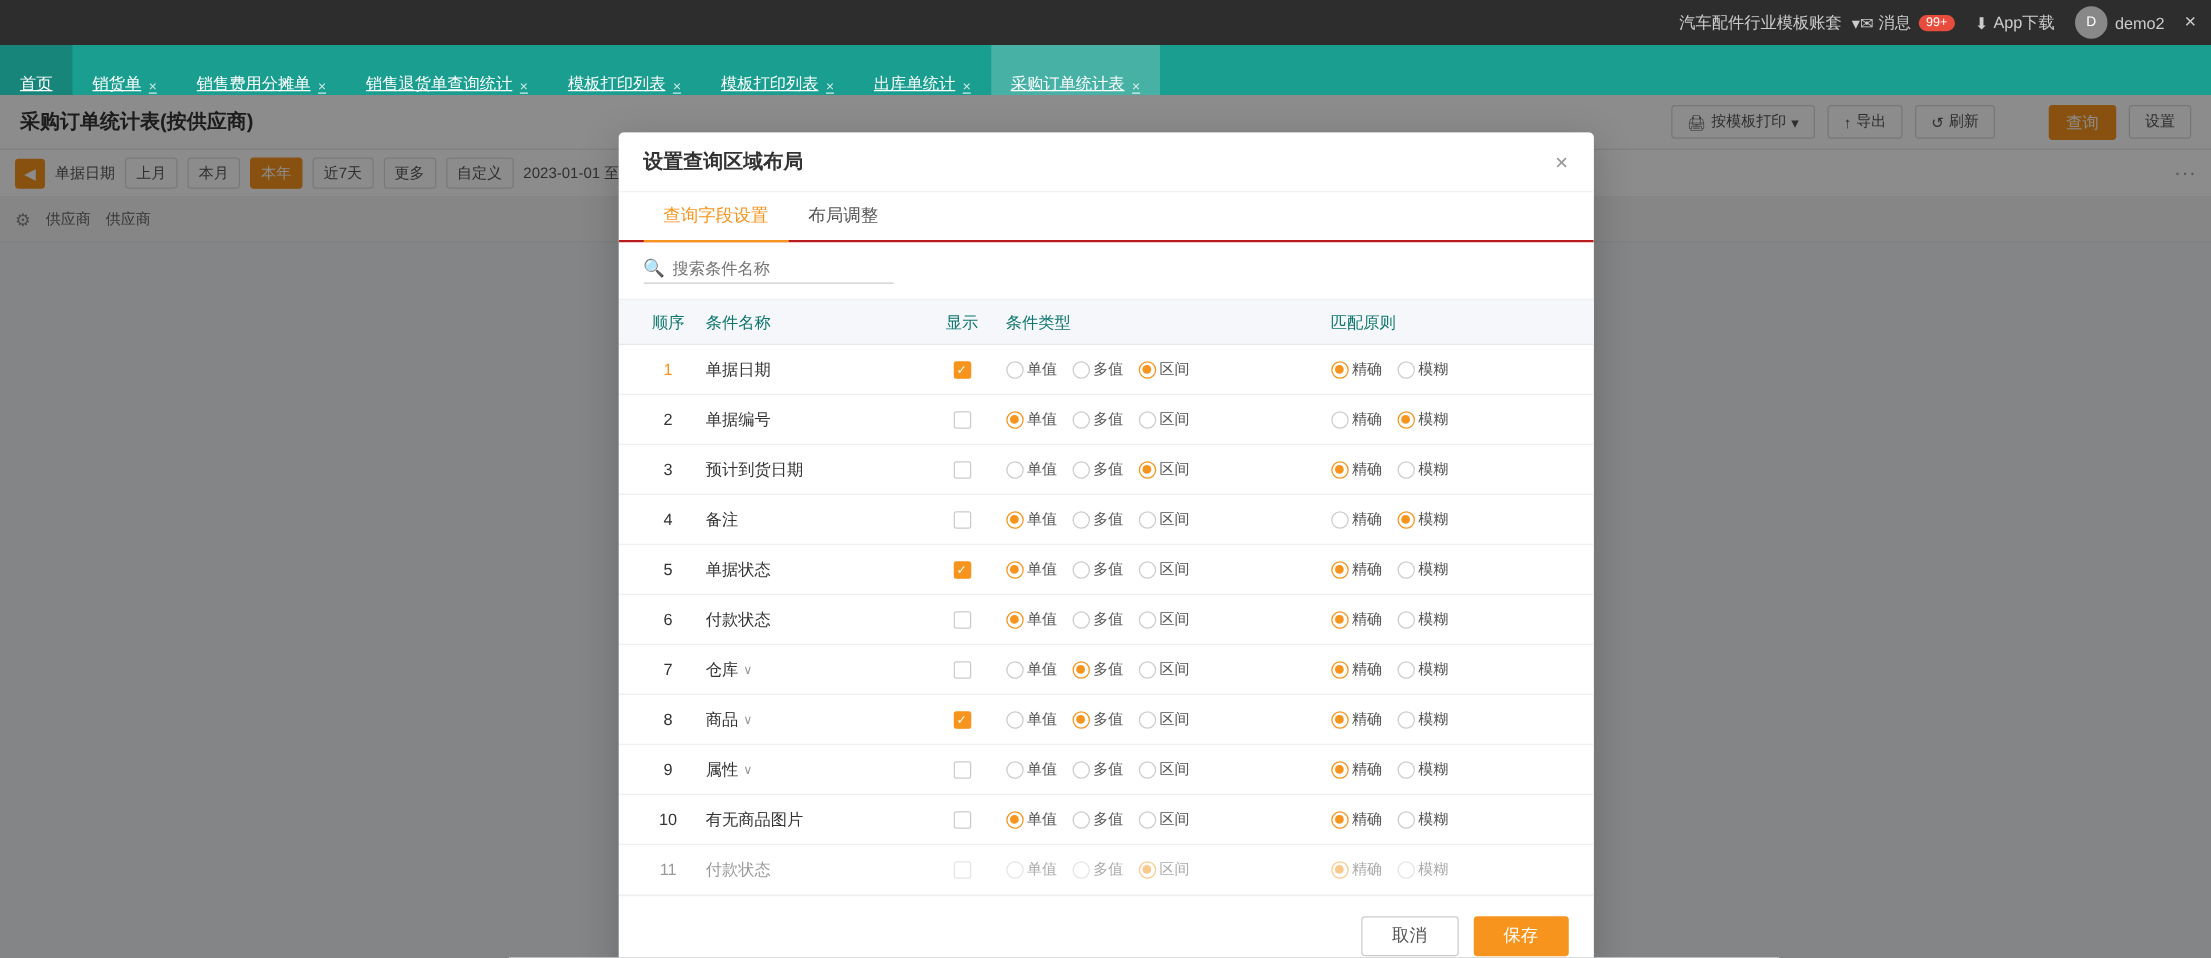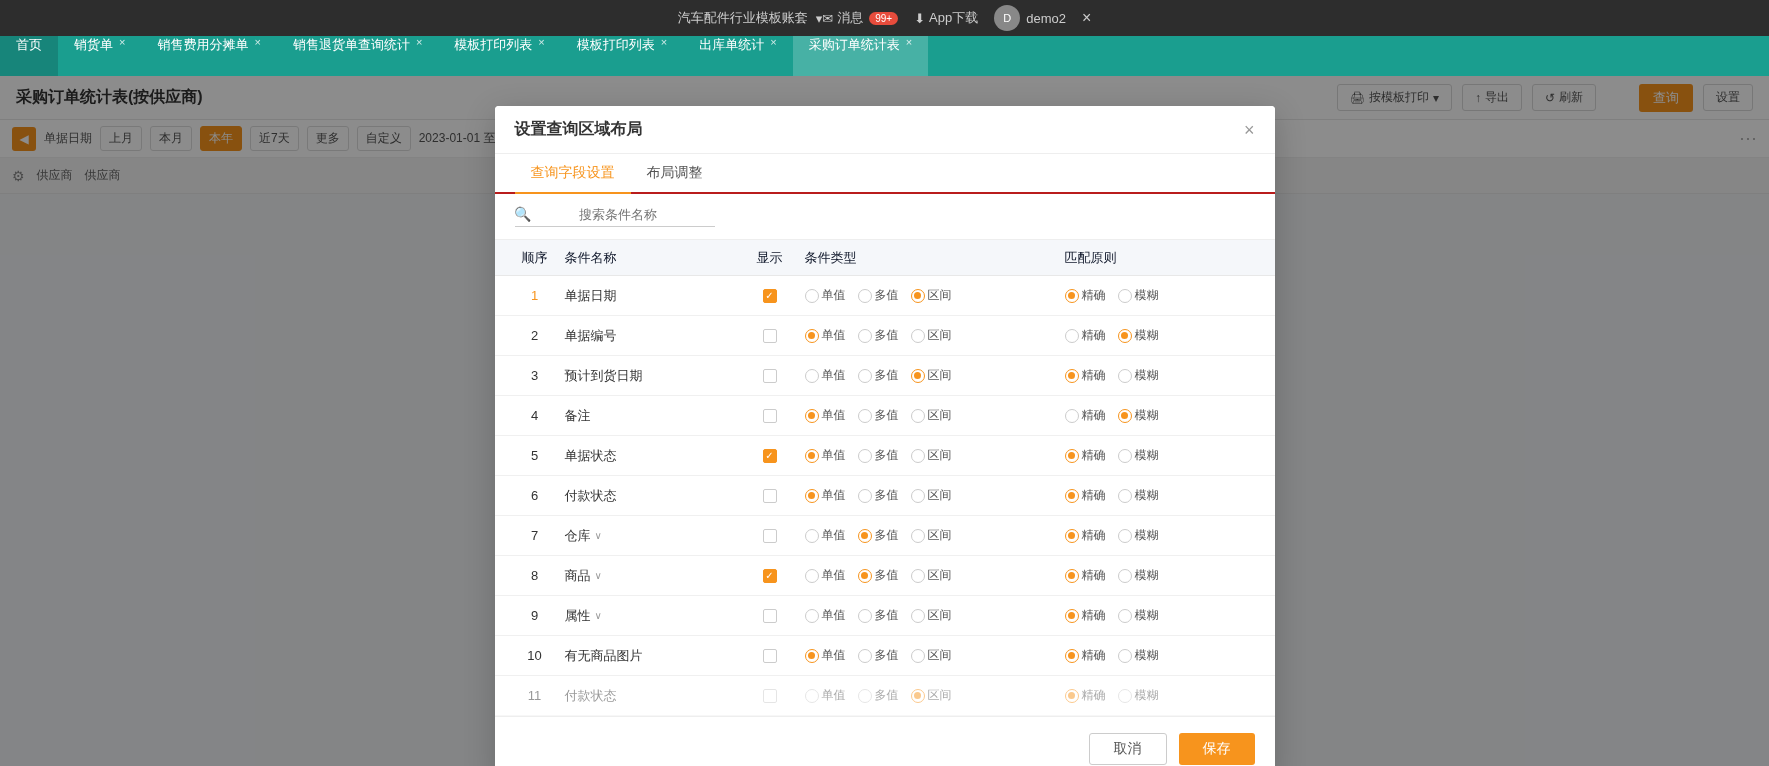--- a/index.html
+++ b/index.html
@@ -4,21 +4,21 @@
   <style>
     * { box-sizing: border-box; margin: 0; padding: 0; }
     body { font-family: "Microsoft YaHei", Arial, sans-serif; font-size: 13px; background: #f0f2f5; overflow: hidden; }
 
     
     .top-bar {
       height: 36px;
       background: #2d2d2d;
       display: flex;
       align-items: center;
-      justify-content: center;
+      justify-content: flex-end;
       padding: 0 12px;
       color: #fff;
     }
     .top-bar-left { font-size: 13px; color: #ccc; display: flex; align-items: center; gap: 8px; }
     .top-bar-right { display: flex; align-items: center; gap: 16px; font-size: 13px; color: #ccc; }
     .badge-red {
       background: #e74c3c; color: #fff; border-radius: 8px; padding: 1px 6px; font-size: 10px; margin-left: 2px;
     }
     .avatar { width: 26px; height: 26px; border-radius: 50%; background: #888; display: inline-flex; align-items: center; justify-content: center; font-size: 11px; color: #fff; }
 
@@ -28,26 +28,27 @@
       background: #1a9e8f;
       display: flex;
       align-items: center;
       padding: 0 0;
       gap: 0;
     }
     .nav-tab {
       height: 40px;
       padding: 0 16px;
       display: flex;
-      align-items: flex-start;
+      align-items: flex-end;
       color: #fff;
       font-size: 13px;
       cursor: pointer;
       white-space: nowrap;
       position: relative;
+      text-decoration: underline;
     }
     .nav-tab.active { background: rgba(255,255,255,0.2); }
     .nav-tab .close-x { margin-left: 6px; font-size: 11px; opacity: 0.8; }
     .nav-tab-home { background: #17857a; }
 
     
     .page-content {
       height: calc(766px - 36px - 40px);
       background: #f0f2f5;
       position: relative;
@@ -172,40 +173,39 @@
       gap: 6px;
       padding-bottom: 4px;
     }
     .search-input-wrap input {
       border: none;
       outline: none;
       font-size: 13px;
       color: #555;
       width: 160px;
       background: transparent;
-      text-align: center;
     }
     .search-icon { color: #aaa; font-size: 14px; }
 
     
     .cond-table {
       flex: 1;
       overflow-y: auto;
       background: #fff;
     }
     .cond-table-header {
       display: grid;
       grid-template-columns: 60px 1fr 70px 260px 200px;
       background: #f5f7fa;
       border-bottom: 1px solid #e8e8e8;
       height: 36px;
       align-items: center;
       padding: 0 10px;
       font-size: 13px;
-      color: #0f172a;
+      color: #0f766e;
       font-weight: 500;
       position: sticky;
       top: 0;
       z-index: 5;
     }
     .cond-table-row {
       display: grid;
       grid-template-columns: 60px 1fr 70px 260px 200px;
       border-bottom: 1px solid #f0f0f0;
       height: 40px;

